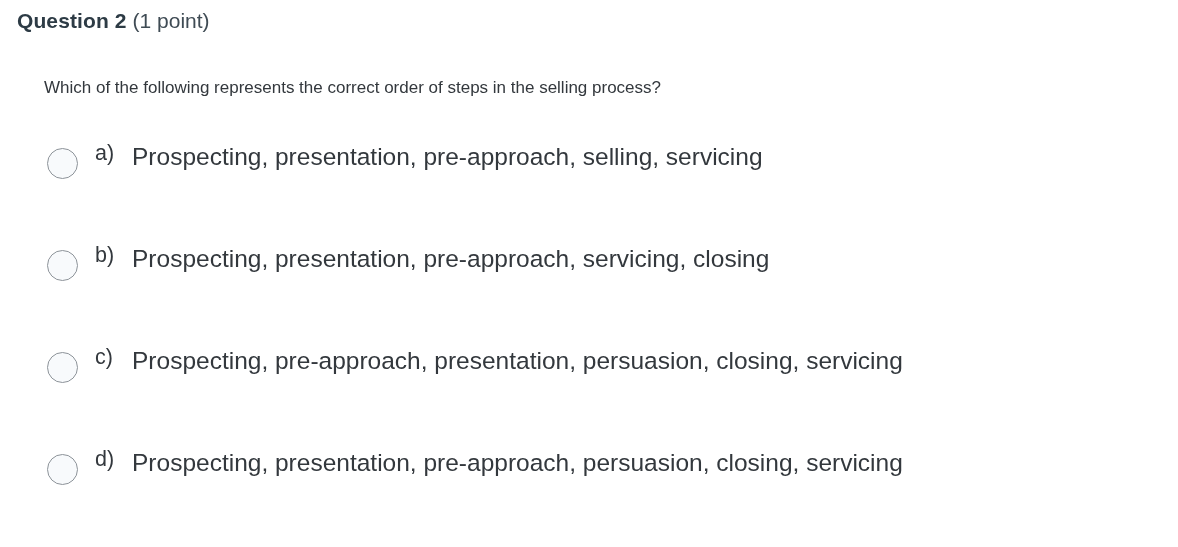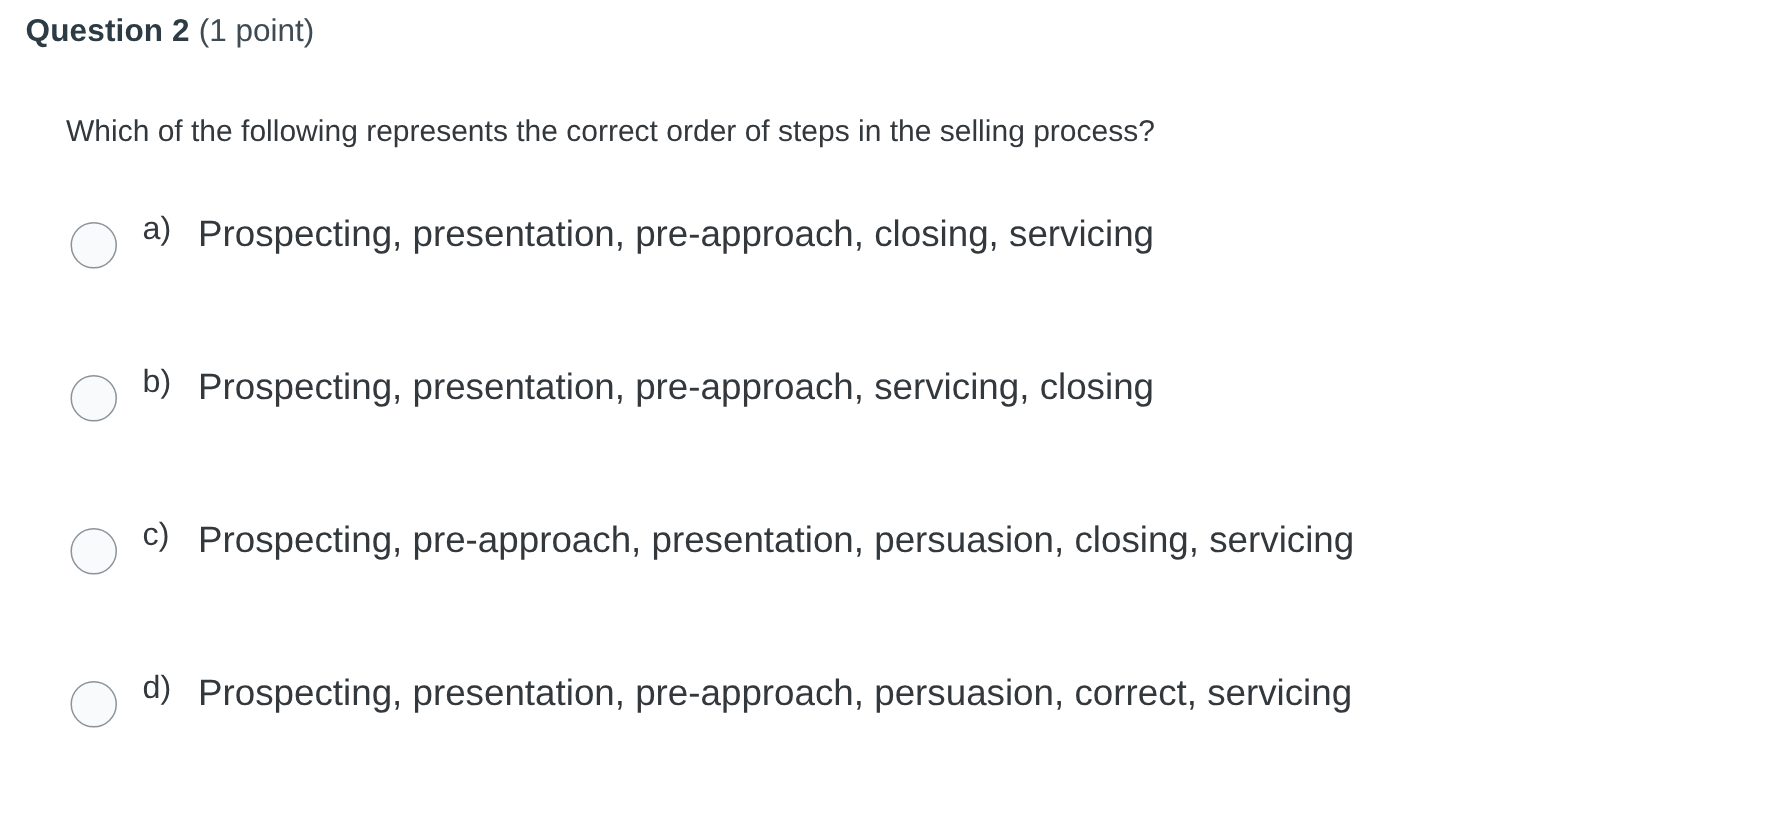--- a/index.html
+++ b/index.html
@@ -42,21 +42,21 @@
     font-weight: normal;
     color: #3f4b54;
     margin-left: 6px;
   }
 
   
   .question-prompt {
     position: absolute;
     left: 44px;
     top: 71px;
-    font-size: 20px;
+    font-size: 17px;
     line-height: 34px;
     font-weight: normal;
     color: #33383d;
     white-space: nowrap;
   }
 
   
   .answer-list {
     position: absolute;
     left: 0;
@@ -120,21 +120,21 @@
   </div>
 
   <div class="question-prompt">Which of the following represents the correct order of steps in the selling process?</div>
 
   <ul class="answer-list">
 
     <li class="answer-row">
       <span class="radio-circle"></span>
       <span class="answer-body">
         <span class="answer-marker">a)</span>
-        <span class="answer-text">Prospecting, presentation, pre-approach, closing, servicing</span>
+        <span class="answer-text">Prospecting, presentation, pre-approach, selling, servicing</span>
       </span>
     </li>
 
     <li class="answer-row">
       <span class="radio-circle"></span>
       <span class="answer-body">
         <span class="answer-marker">b)</span>
         <span class="answer-text">Prospecting, presentation, pre-approach, servicing, closing</span>
       </span>
     </li>
@@ -144,18 +144,18 @@
       <span class="answer-body">
         <span class="answer-marker">c)</span>
         <span class="answer-text">Prospecting, pre-approach, presentation, persuasion, closing, servicing</span>
       </span>
     </li>
 
     <li class="answer-row">
       <span class="radio-circle"></span>
       <span class="answer-body">
         <span class="answer-marker">d)</span>
-        <span class="answer-text">Prospecting, presentation, pre-approach, persuasion, correct, servicing</span>
+        <span class="answer-text">Prospecting, presentation, pre-approach, persuasion, closing, servicing</span>
       </span>
     </li>
 
   </ul>
 </div>
 
 </body></html>

